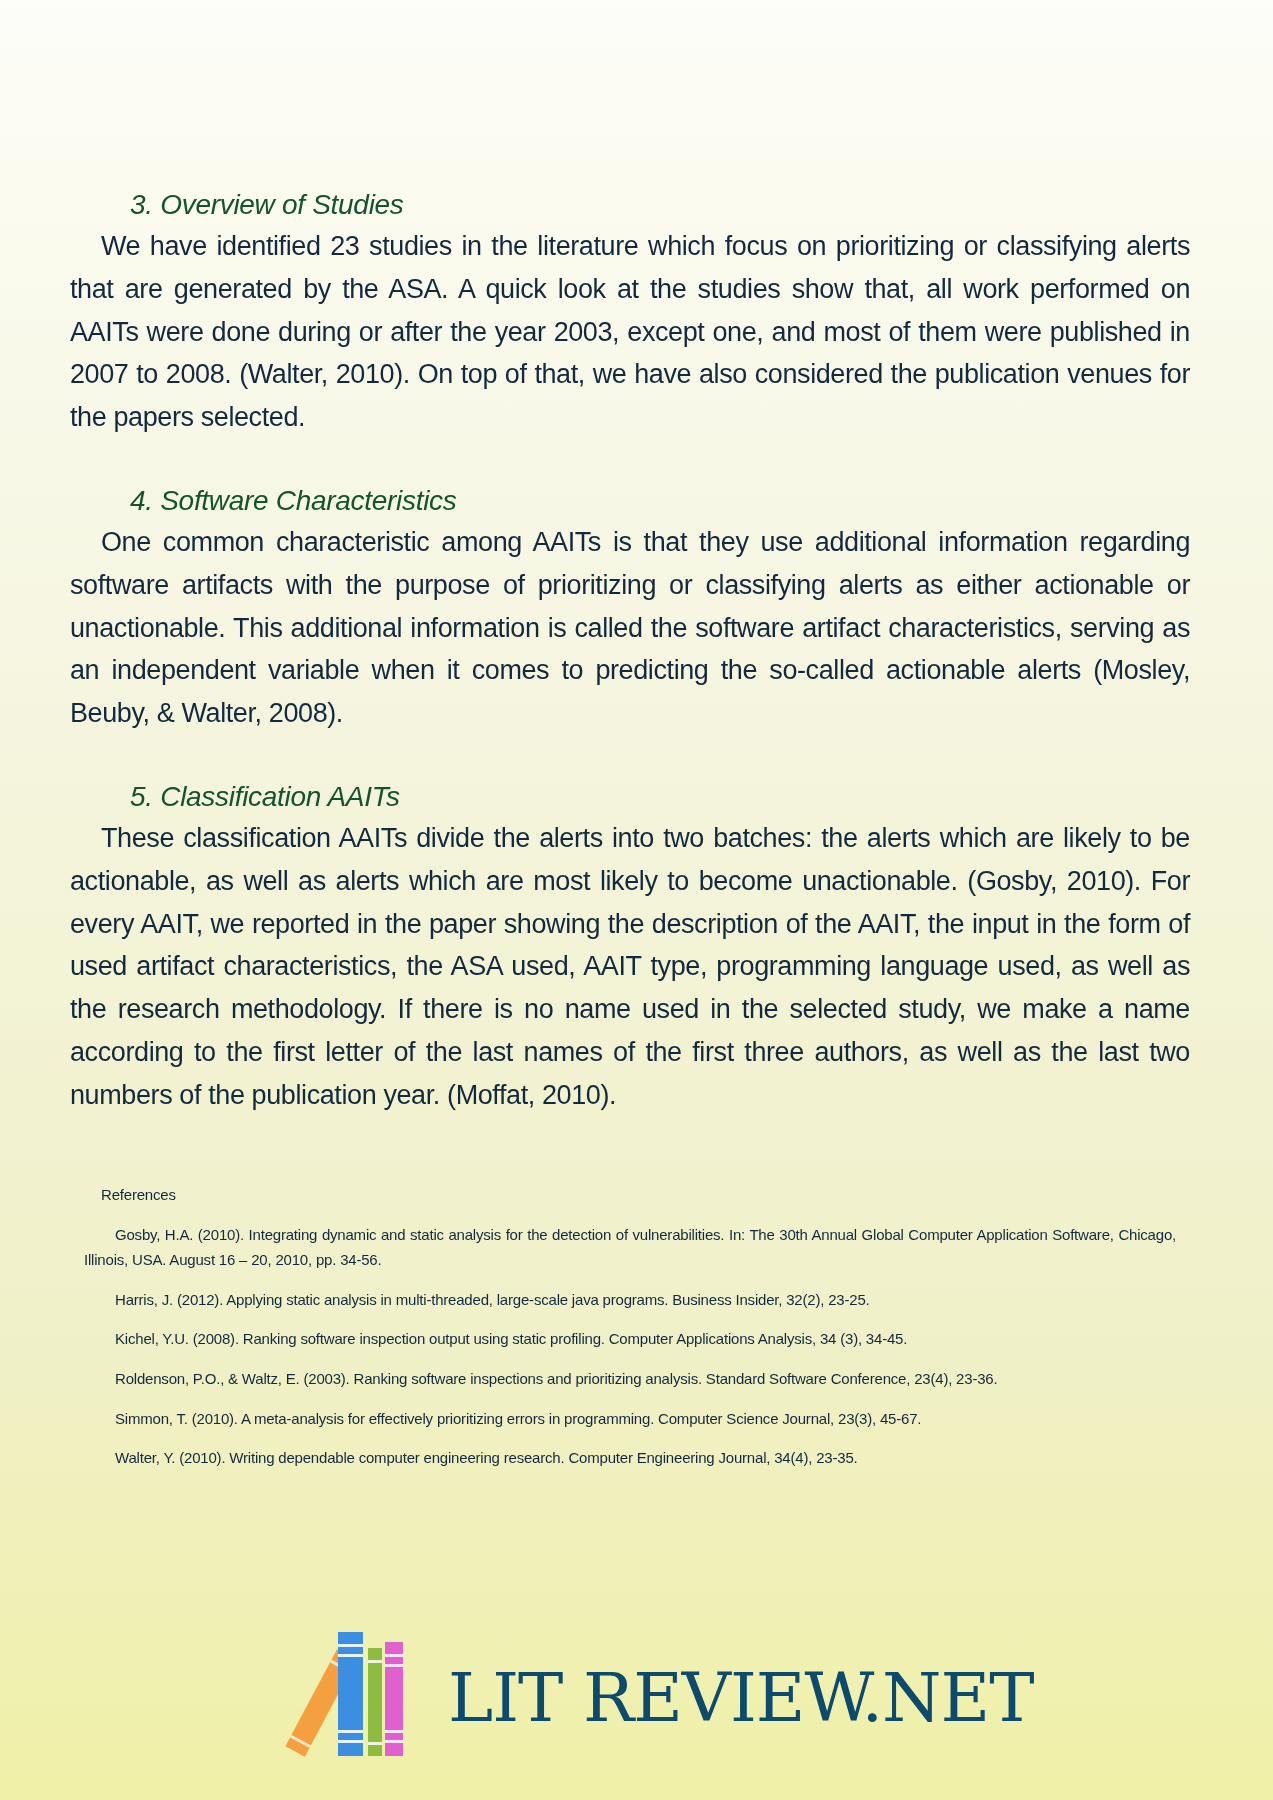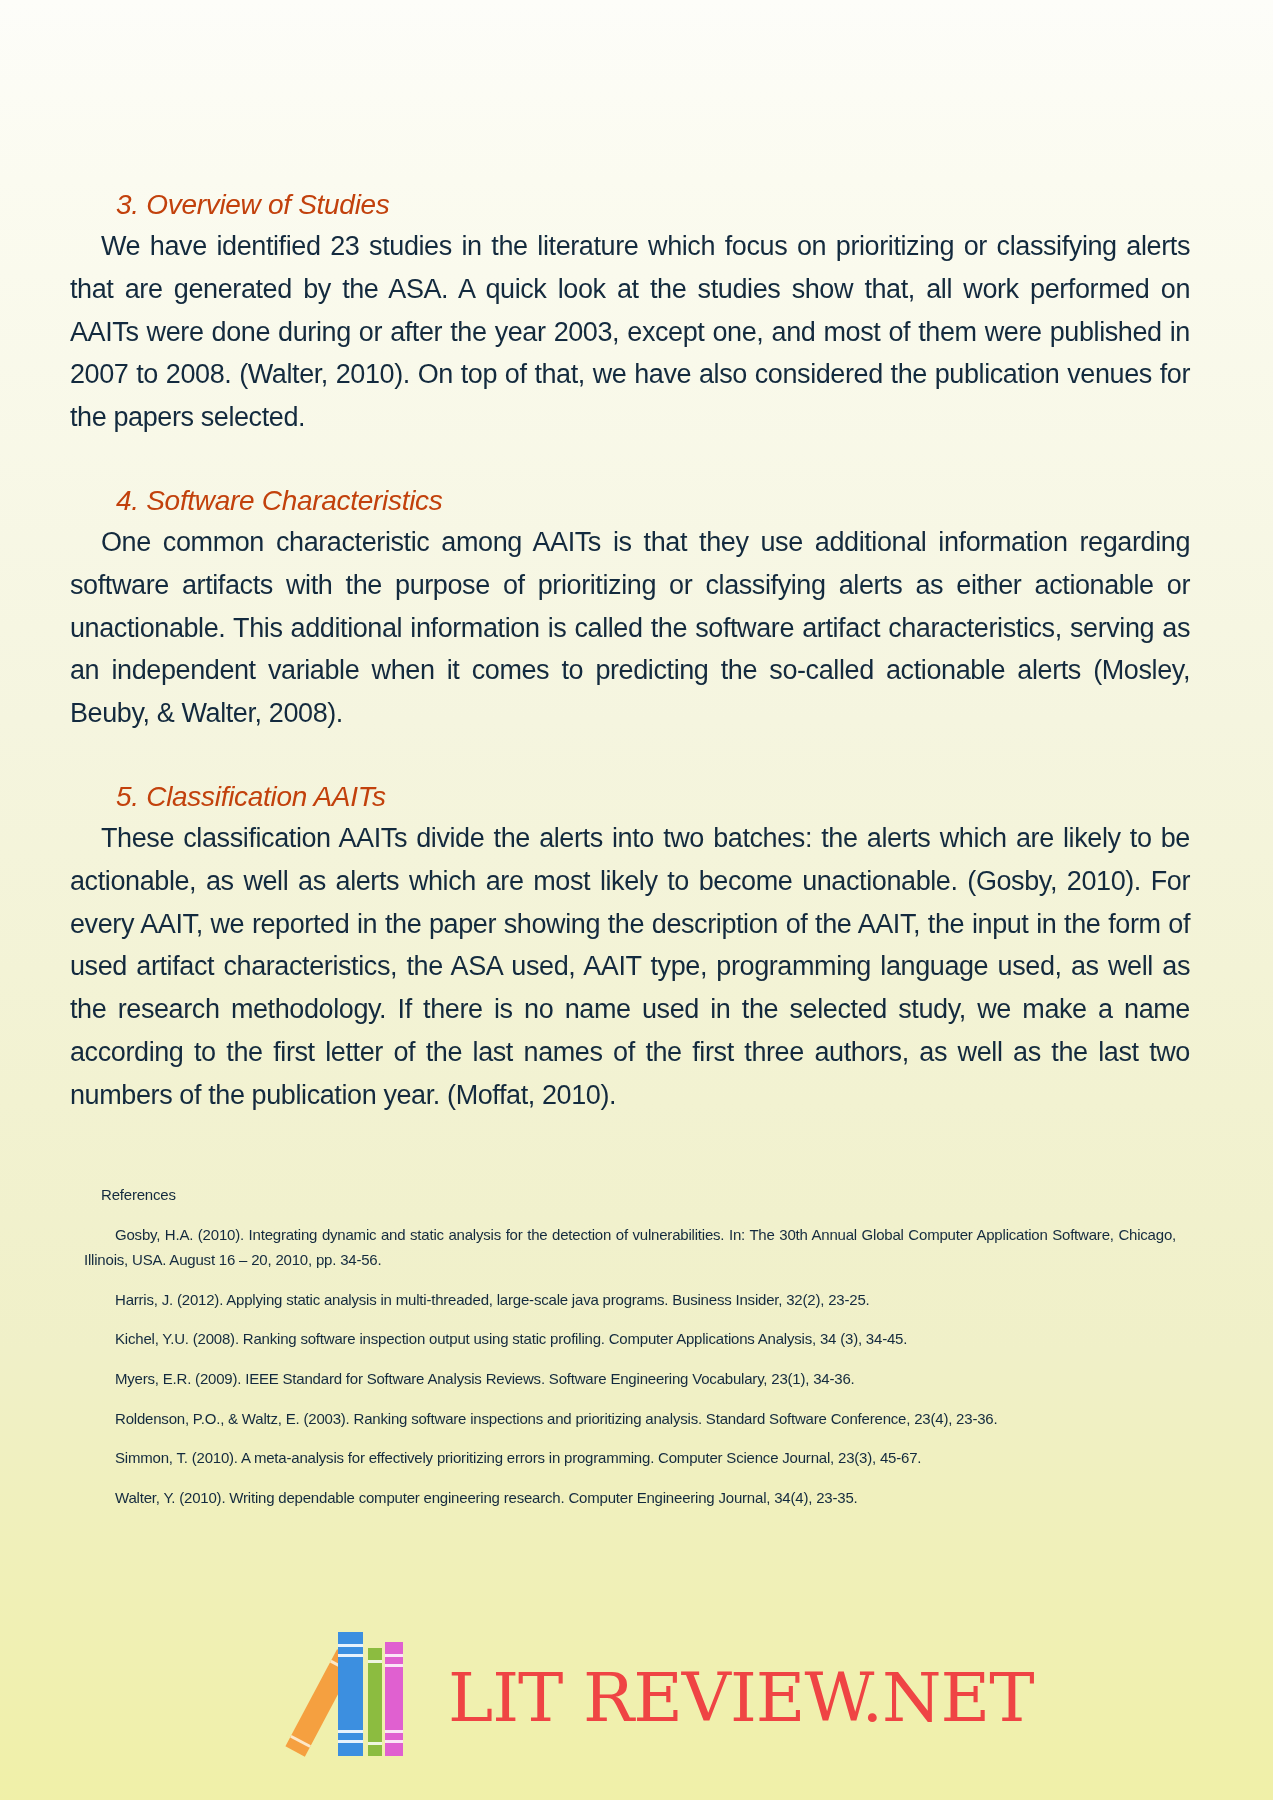--- a/index.html
+++ b/index.html
@@ -10,41 +10,41 @@
     background: linear-gradient(to bottom, #fdfdf9 0%, #fbfbf0 10%, #f5f5df 40%, #f0f0c8 75%, #f0f0a8 100%);
     font-family: "Liberation Sans", "DejaVu Sans", sans-serif;
     color: #132a3e;
     position: relative;
   }
   .page { position: absolute; left: 70px; top: 185px; width: 1120px; }
   .heading {
     font-style: italic;
     font-size: 28px;
     line-height: 40px;
-    margin: 0 0 0 46px;
+    margin: 0 0 0 60px;
     letter-spacing: -0.3px;
-    color: #c2410c;
+    color: #14532d;
   }
   .para {
     font-size: 27px;
     line-height: 42.8px;
     text-align: justify;
     text-indent: 31px;
     margin: 0;
     letter-spacing: -0.4px;
   }
   .section { margin-bottom: 42px; }
   .refs { position: absolute; left: 70px; top: 1182px; width: 1120px; font-size: 15px; line-height: 25.6px; letter-spacing: -0.2px; }
   .refs-title { margin-left: 31px; }
   .ref { text-indent: 31px; text-align: justify; margin: 14px; }
   .logo { position: absolute; left: 268px; top: 1630px; width: 700px; height: 130px; }
   .logo-text {
     position: absolute; left: 180px; top: 28px;
     font-family: "DejaVu Serif", "Liberation Serif", serif;
-    font-size: 68px; color: #ef4444; letter-spacing: -1px; white-space: nowrap;
+    font-size: 68px; color: #0c4a6e; letter-spacing: -1px; white-space: nowrap;
   }
 </style>
 </head>
 <body>
 
 <div class="page">
   <div class="section">
     <div class="heading">3. Overview of Studies</div>
     <p class="para">We have identified 23 studies in the literature which focus on prioritizing or classifying alerts that are generated by the ASA. A quick look at the studies show that, all work performed on AAITs were done during or after the year 2003, except one, and most of them were published in 2007 to 2008. (Walter, 2010). On top of that, we have also considered the publication venues for the papers selected.</p>
   </div>
@@ -56,21 +56,20 @@
     <div class="heading">5. Classification AAITs</div>
     <p class="para">These classification AAITs divide the alerts into two batches: the alerts which are likely to be actionable, as well as alerts which are most likely to become unactionable. (Gosby, 2010). For every AAIT, we reported in the paper showing the description of the AAIT, the input in the form of used artifact characteristics, the ASA used, AAIT type, programming language used, as well as the research methodology. If there is no name used in the selected study, we make a name according to the first letter of the last names of the first three authors, as well as the last two numbers of the publication year. (Moffat, 2010).</p>
   </div>
 </div>
 
 <div class="refs">
   <div class="refs-title">References</div>
   <p class="ref">Gosby, H.A. (2010). Integrating dynamic and static analysis for the detection of vulnerabilities. In: The 30th Annual Global Computer Application Software, Chicago, Illinois, USA. August 16 – 20, 2010, pp. 34-56.</p>
   <p class="ref">Harris, J. (2012). Applying static analysis in multi-threaded, large-scale java programs. Business Insider, 32(2), 23-25.</p>
   <p class="ref">Kichel, Y.U. (2008). Ranking software inspection output using static profiling. Computer Applications Analysis, 34 (3), 34-45.</p>
-  <p class="ref">Myers, E.R. (2009). IEEE Standard for Software Analysis Reviews. Software Engineering Vocabulary, 23(1), 34-36.</p>
   <p class="ref">Roldenson, P.O., &amp; Waltz, E. (2003). Ranking software inspections and prioritizing analysis. Standard Software Conference, 23(4), 23-36.</p>
   <p class="ref">Simmon, T. (2010). A meta-analysis for effectively prioritizing errors in programming. Computer Science Journal, 23(3), 45-67.</p>
   <p class="ref">Walter, Y. (2010). Writing dependable computer engineering research. Computer Engineering Journal, 34(4), 23-35.</p>
 </div>
 
 <div class="logo">
   <svg width="140" height="130" viewBox="0 0 140 130" style="position:absolute;left:0;top:0">
 
     <g transform="translate(28,122) rotate(-62)">
       <rect x="0" y="-12" width="110" height="22" fill="#f5a040"></rect>

